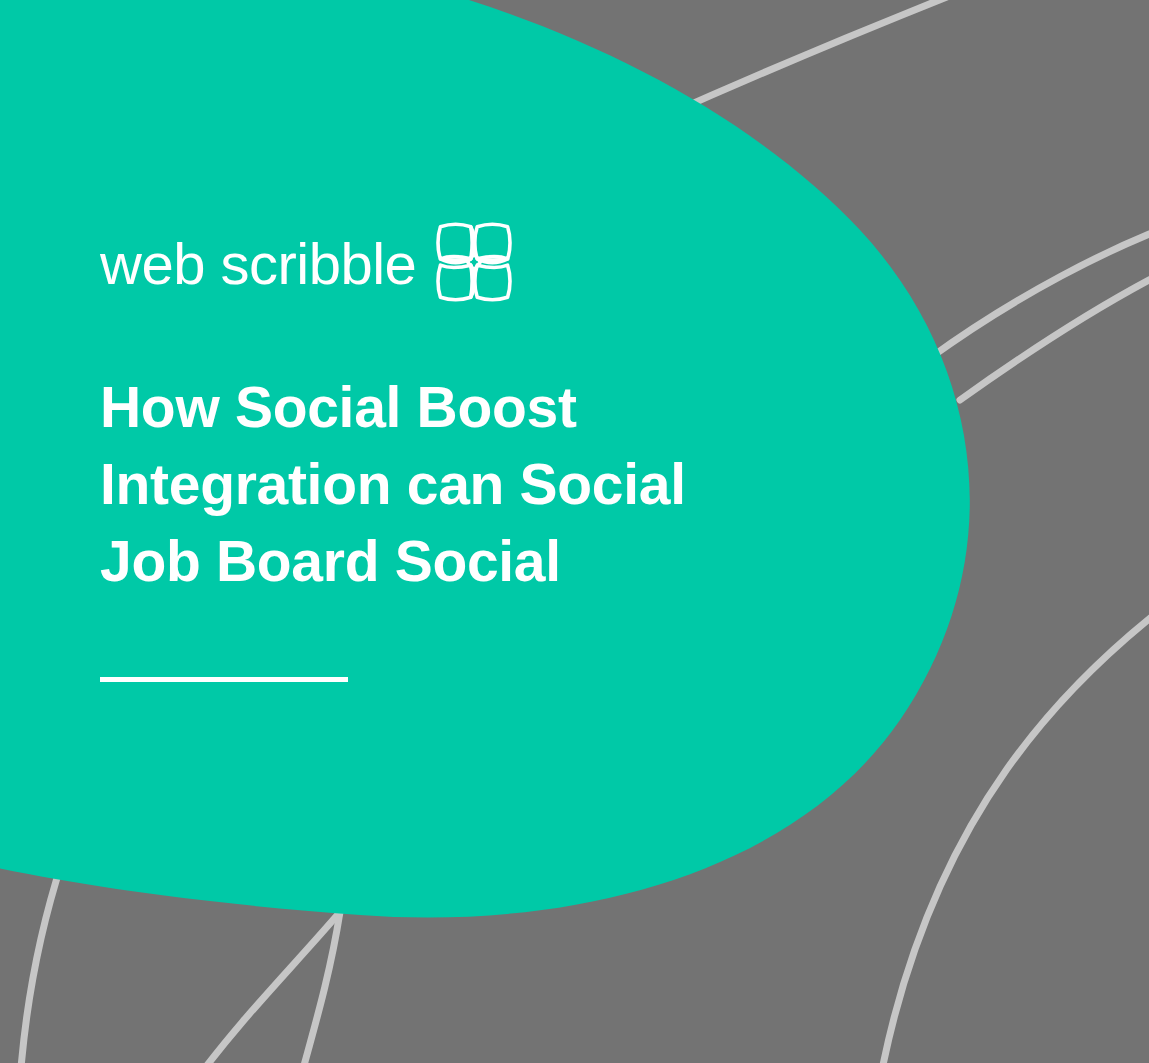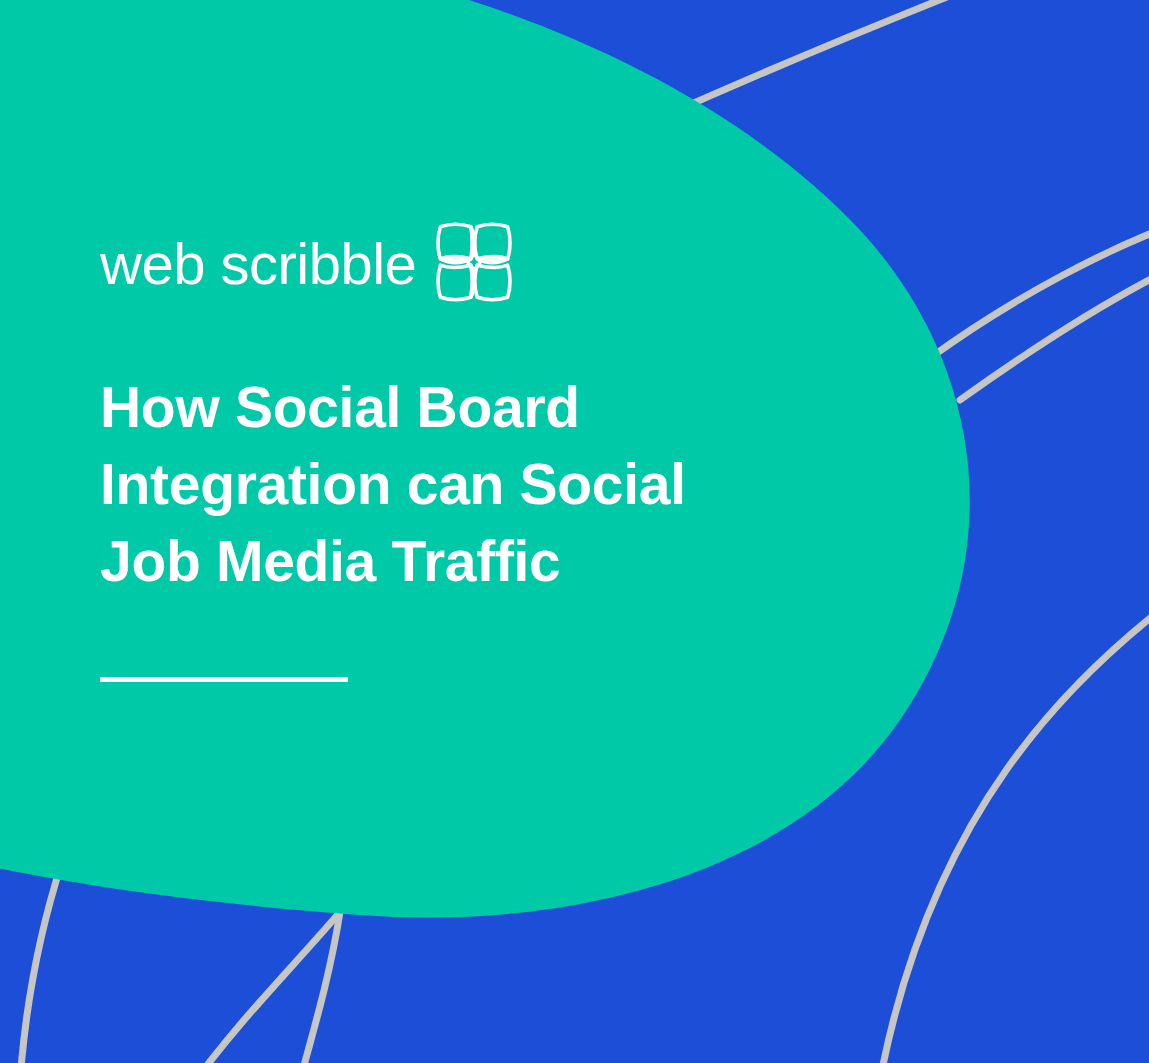--- a/index.html
+++ b/index.html
@@ -8,21 +8,21 @@
     background: #ffffff;
   }
   body {
     font-family: "Liberation Sans", sans-serif;
   }
   #cover {
     position: relative;
     width: 1149px;
     height: 1063px;
     overflow: hidden;
-    background: #1d4ed8;
+    background: #737373;
   }
   #bg-layer {
     position: absolute;
     top: 0;
     left: 0;
     width: 1149px;
     height: 1063px;
   }
   #content-layer {
     position: absolute;
@@ -121,21 +121,21 @@
         <path d="M 54 54 C 70 58 82 58 92 54 C 96 66 96 82 92 94 C 80 98 66 98 54 94 C 50 82 50 66 54 54 Z"></path>
         <path d="M 46 6 C 52 18 52 34 46 46 C 48 34 48 18 46 6 Z"></path>
         <path d="M 46 94 C 52 82 52 66 46 54 C 48 66 48 82 46 94 Z"></path>
         <path d="M 8 46 C 20 52 34 52 46 46 C 34 48 20 48 8 46 Z"></path>
         <path d="M 92 46 C 80 52 66 52 54 46 C 66 48 80 48 92 46 Z"></path>
         <path d="M 50 40 L 58 50 L 50 60 L 42 50 Z"></path>
       </svg>
     </div>
 
     <div class="title-block">
-      <div class="title-line">How Social Board</div>
+      <div class="title-line">How Social Boost</div>
       <div class="title-line">Integration can Social</div>
-      <div class="title-line">Job Media Traffic</div>
+      <div class="title-line">Job Board Social</div>
     </div>
 
     <div class="divider-rule"></div>
 
   </div>
 </div>
 
 </body></html>

